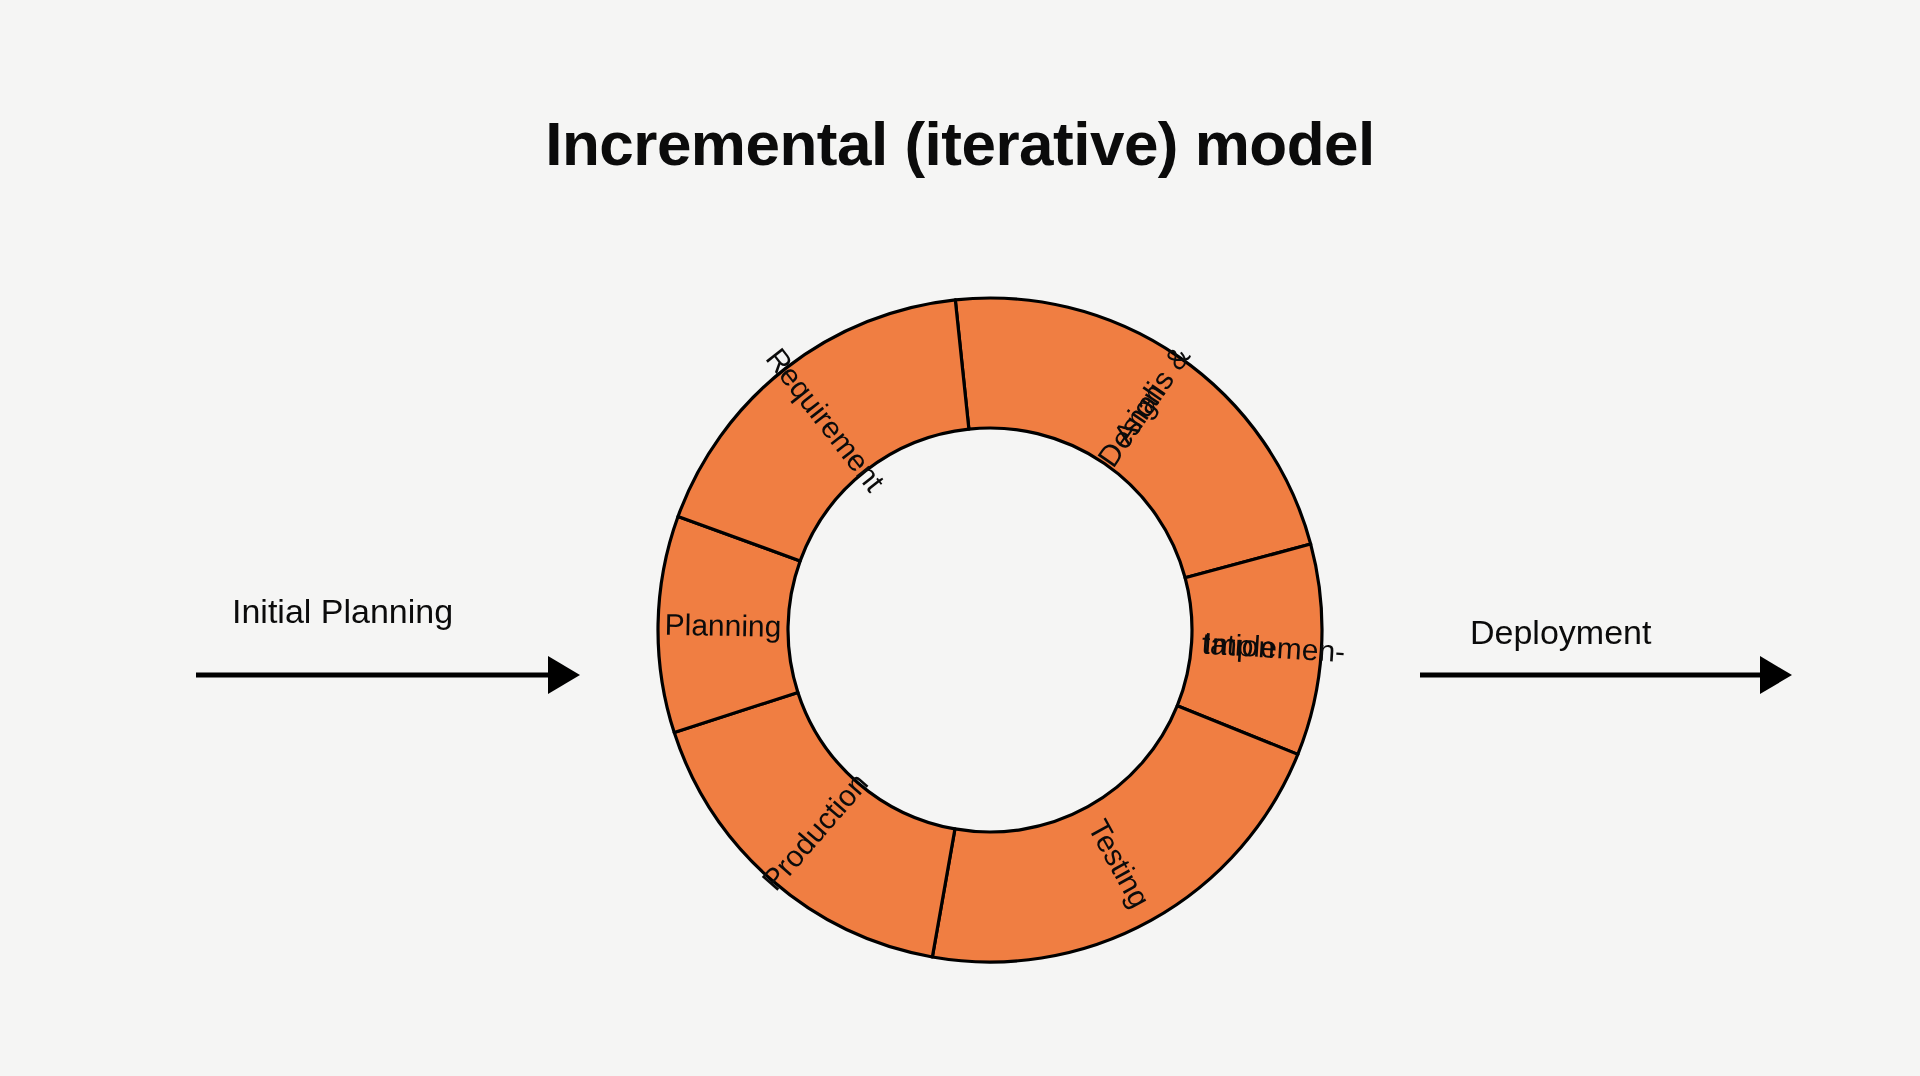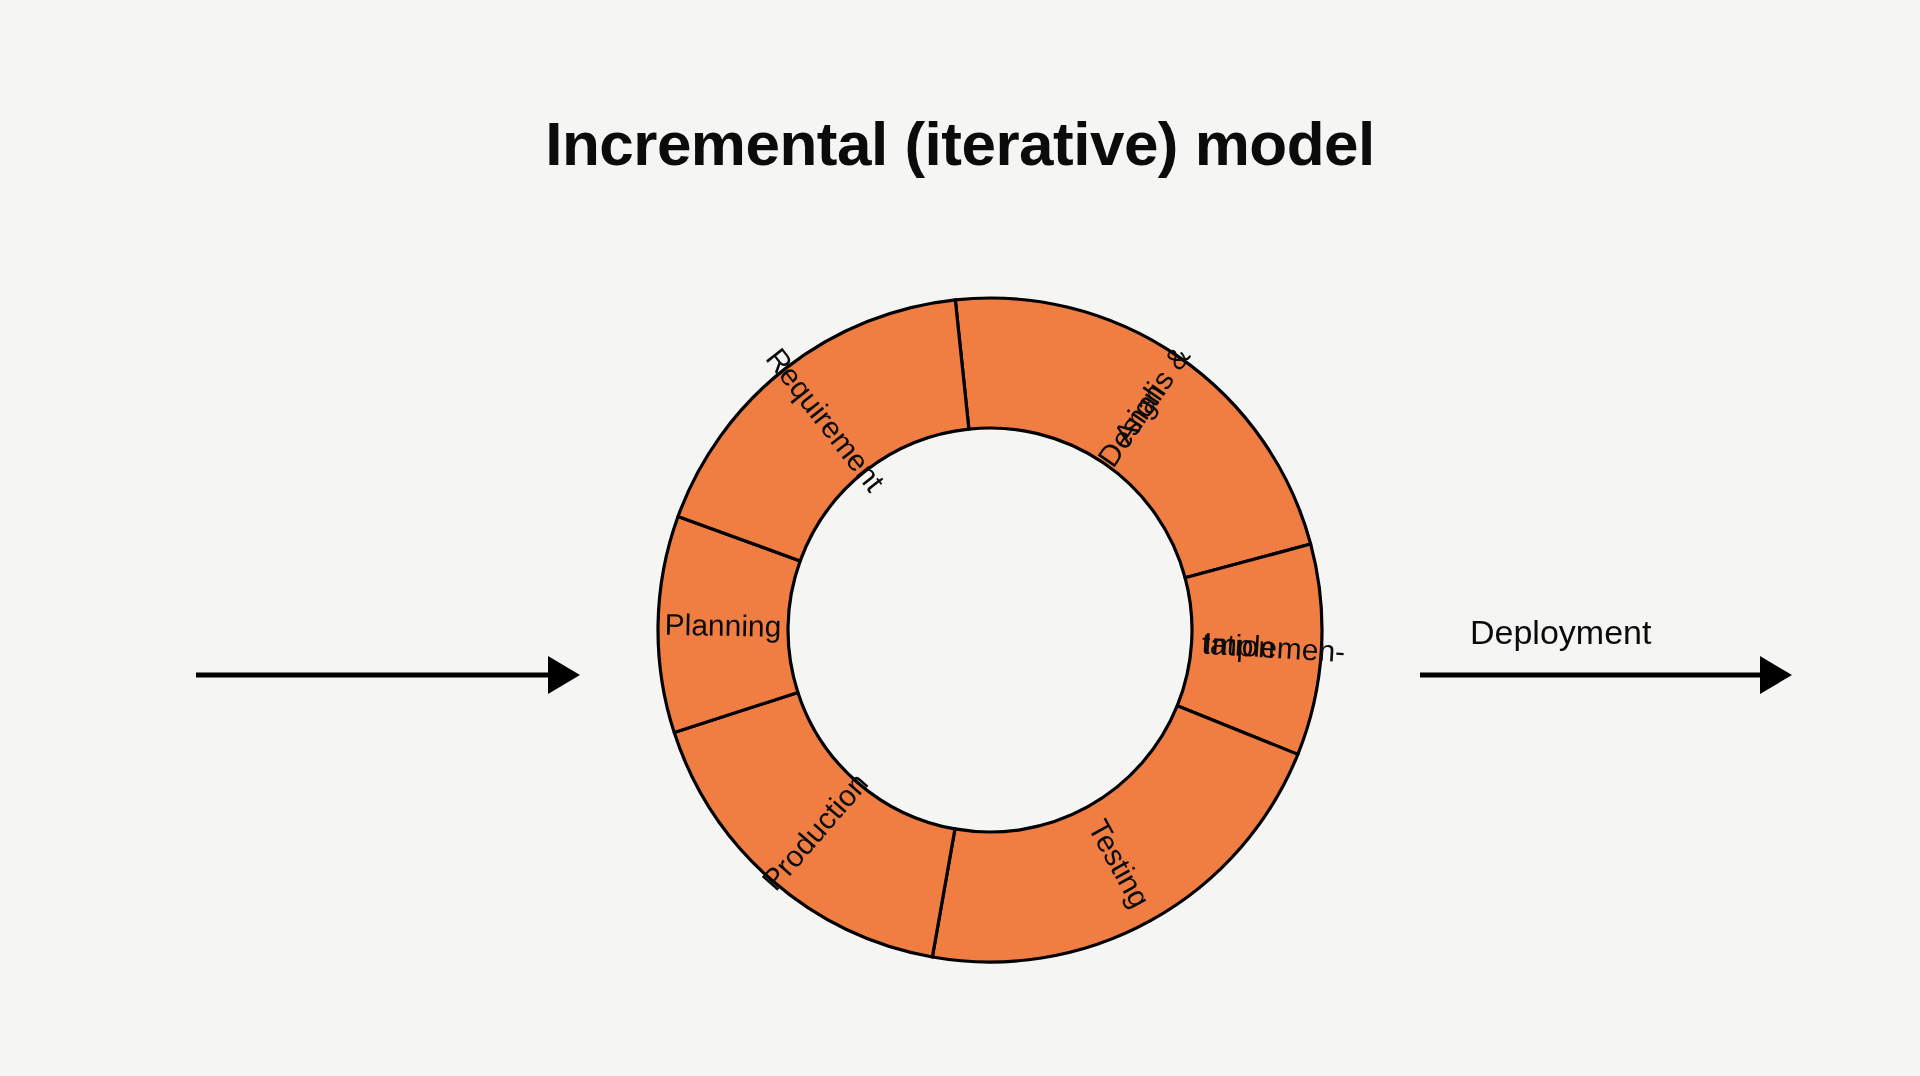--- a/index.html
+++ b/index.html
@@ -77,20 +77,21 @@
     font-weight: 400;
   }
 </style>
 </head>
 <body>
 
 <div id="stage">
 
   <div class="title">Incremental (iterative) model</div>
 
+  <div class="side-label" id="label-initial-planning">Initial Planning</div>
 
   <div class="side-label" id="label-deployment">Deployment</div>
 
   <svg class="diagram" viewBox="0 0 1920 1076">
     <g id="ring-group">
         <path d="M 955.30 299.82 A 332 332 0 0 1 1310.69 544.07 L 1185.12 577.72 A 202 202 0 0 0 968.89 429.11 Z" class="ring-seg"></path>
         <path d="M 1310.69 544.07 A 332 332 0 0 1 1297.83 754.37 L 1177.29 705.67 A 202 202 0 0 0 1185.12 577.72 Z" class="ring-seg"></path>
         <path d="M 1297.83 754.37 A 332 332 0 0 1 932.35 956.96 L 954.92 828.93 A 202 202 0 0 0 1177.29 705.67 Z" class="ring-seg"></path>
         <path d="M 932.35 956.96 A 332 332 0 0 1 674.25 732.59 L 797.89 692.42 A 202 202 0 0 0 954.92 828.93 Z" class="ring-seg"></path>
         <path d="M 674.25 732.59 A 332 332 0 0 1 678.02 516.45 L 800.18 560.91 A 202 202 0 0 0 797.89 692.42 Z" class="ring-seg"></path>

